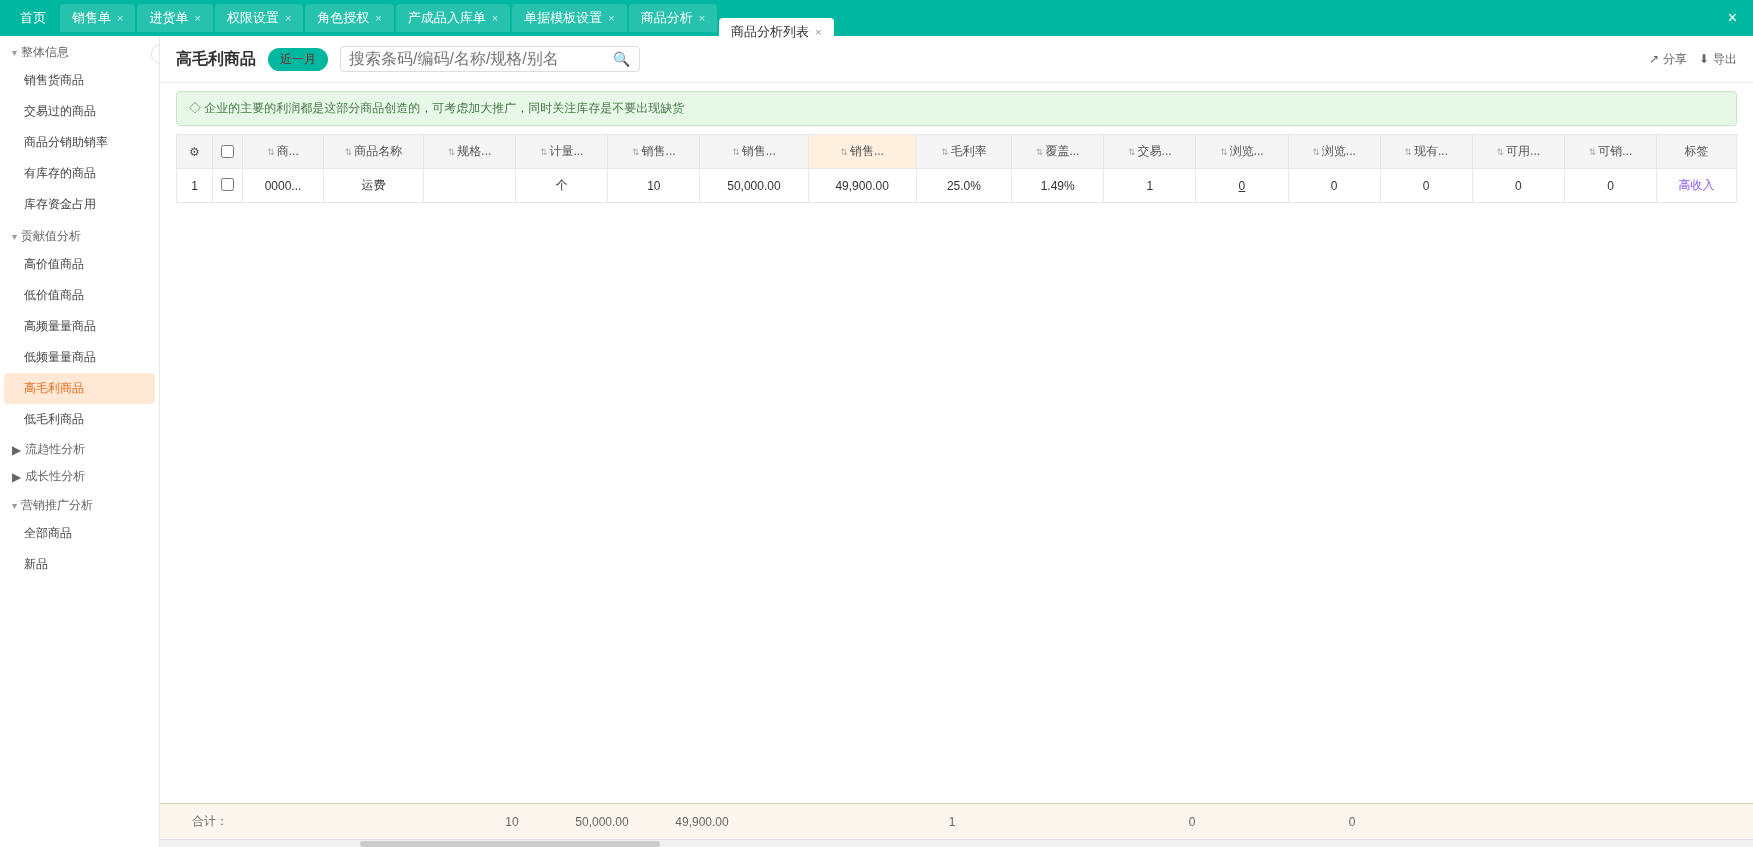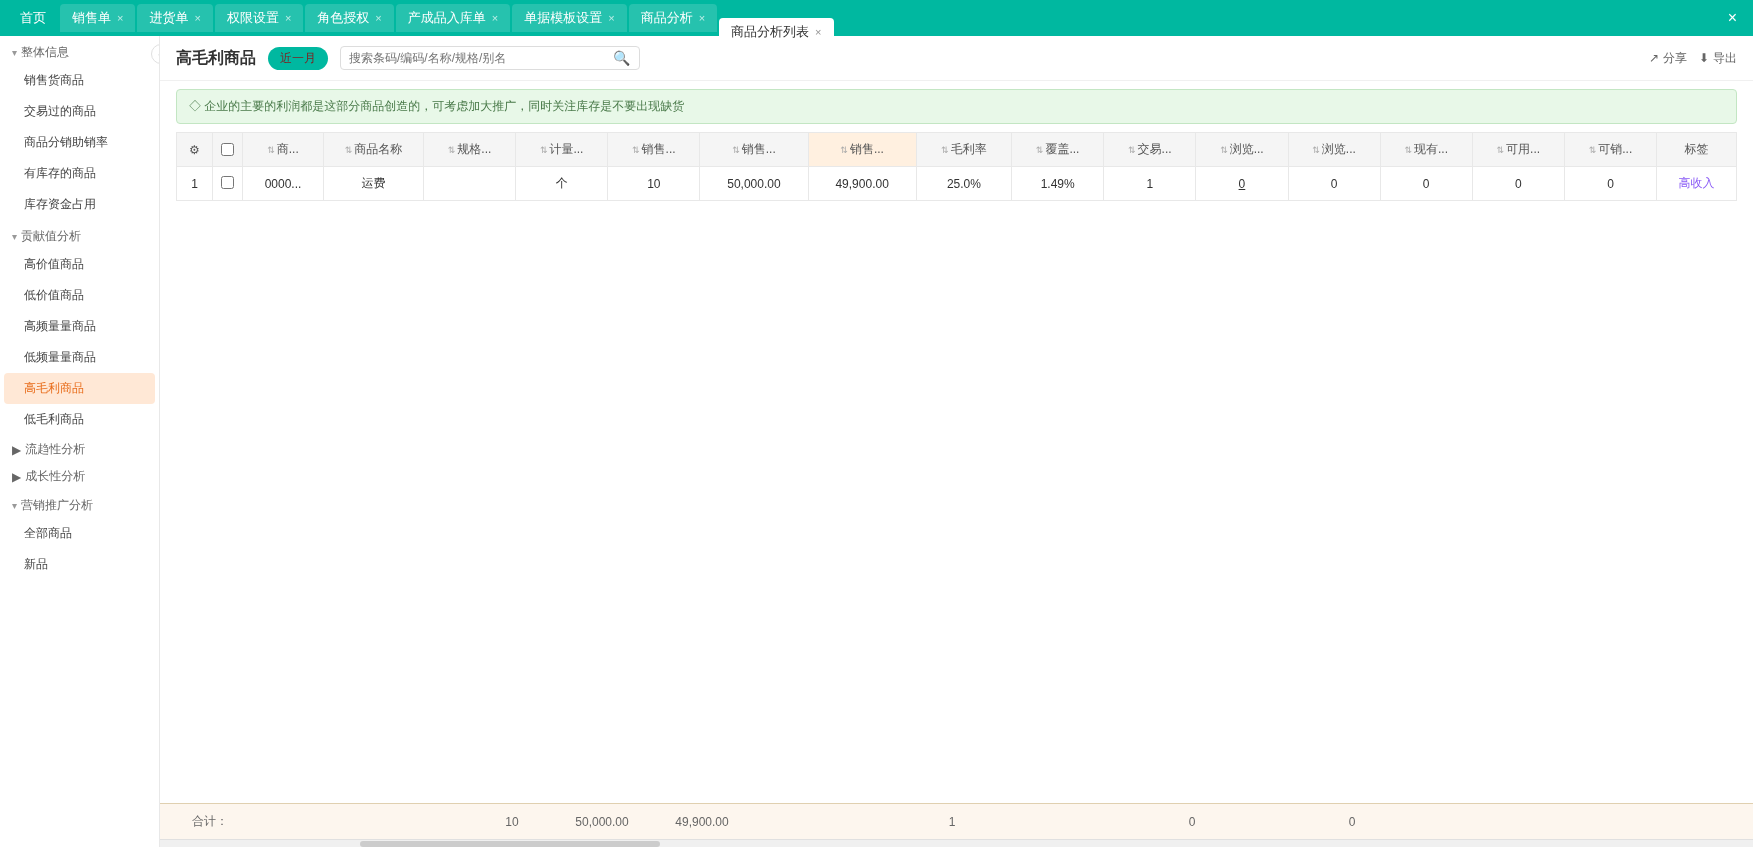--- a/index.html
+++ b/index.html
@@ -160,21 +160,21 @@
       border: 1px solid #ddd;
       border-radius: 4px;
       padding: 3px 8px;
       gap: 4px;
       flex: 1;
       max-width: 300px;
     }
     .search-box input {
       border: none;
       outline: none;
-      font-size: 12px;
+      font-size: 16px;
       color: #999;
       width: 100%;
       background: transparent;
     }
     .header-actions {
       margin-left: auto;
       display: flex;
       gap: 12px;
     }
     .action-btn {

